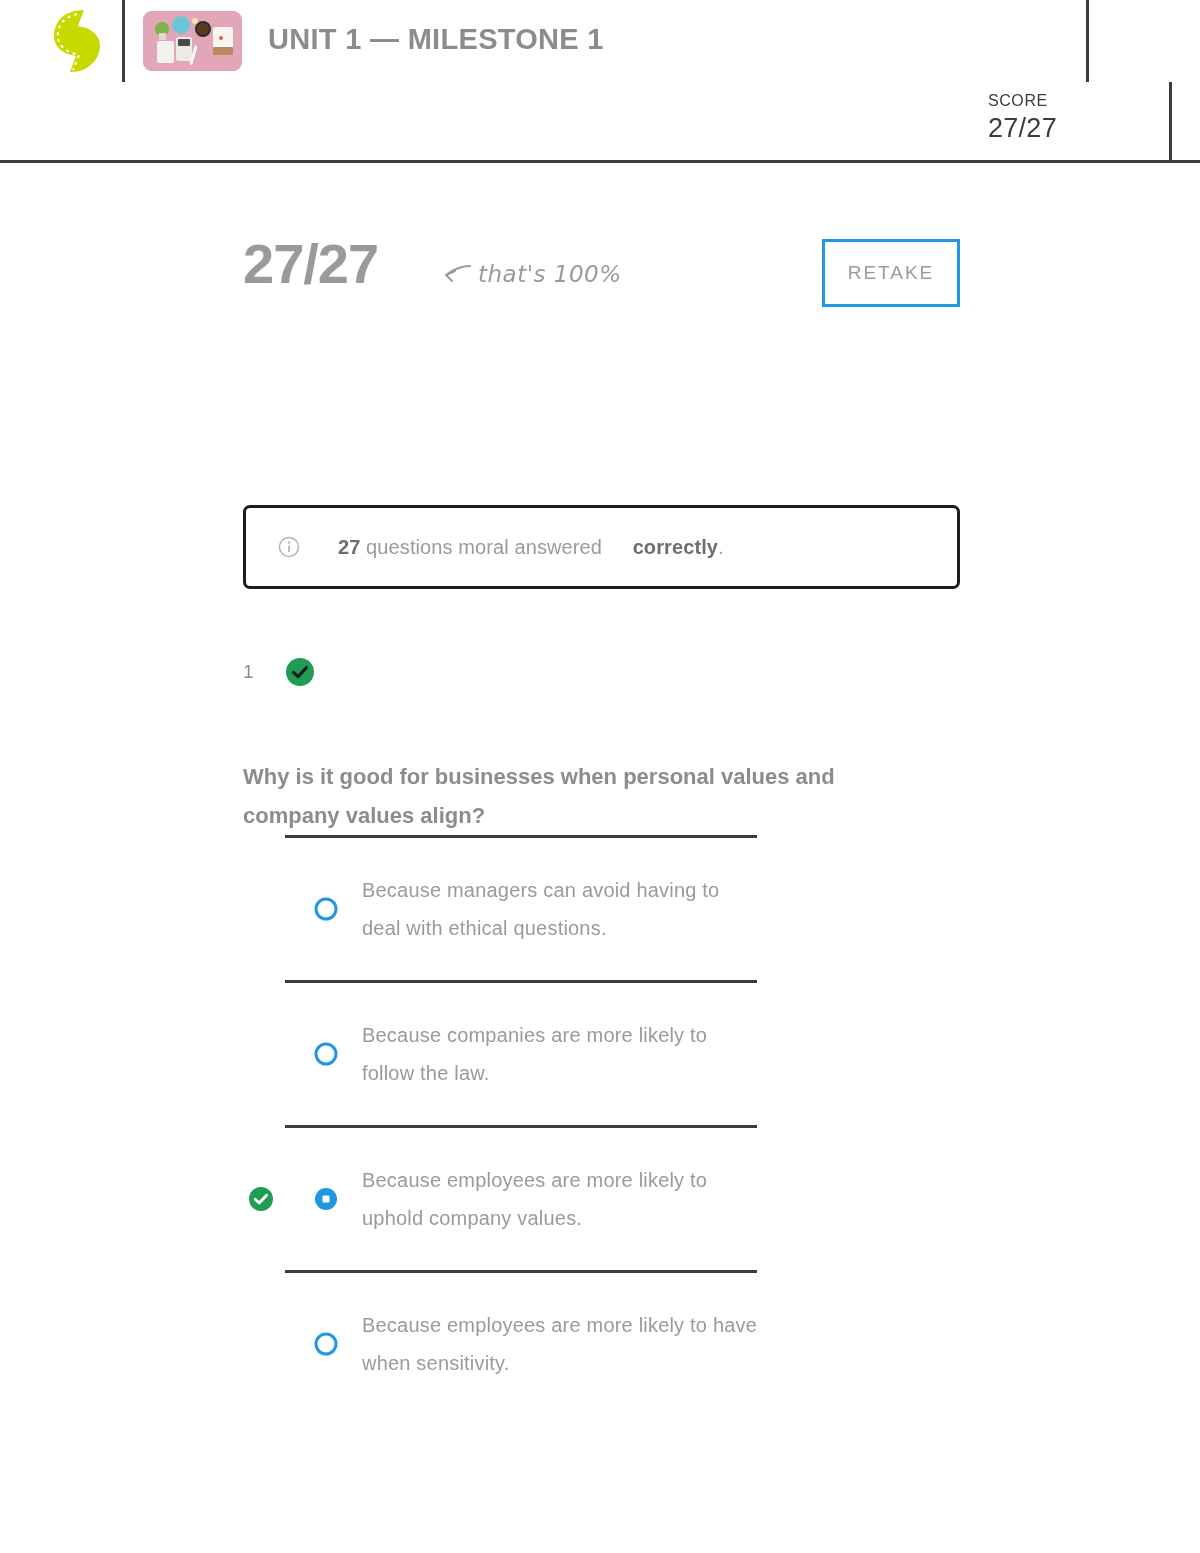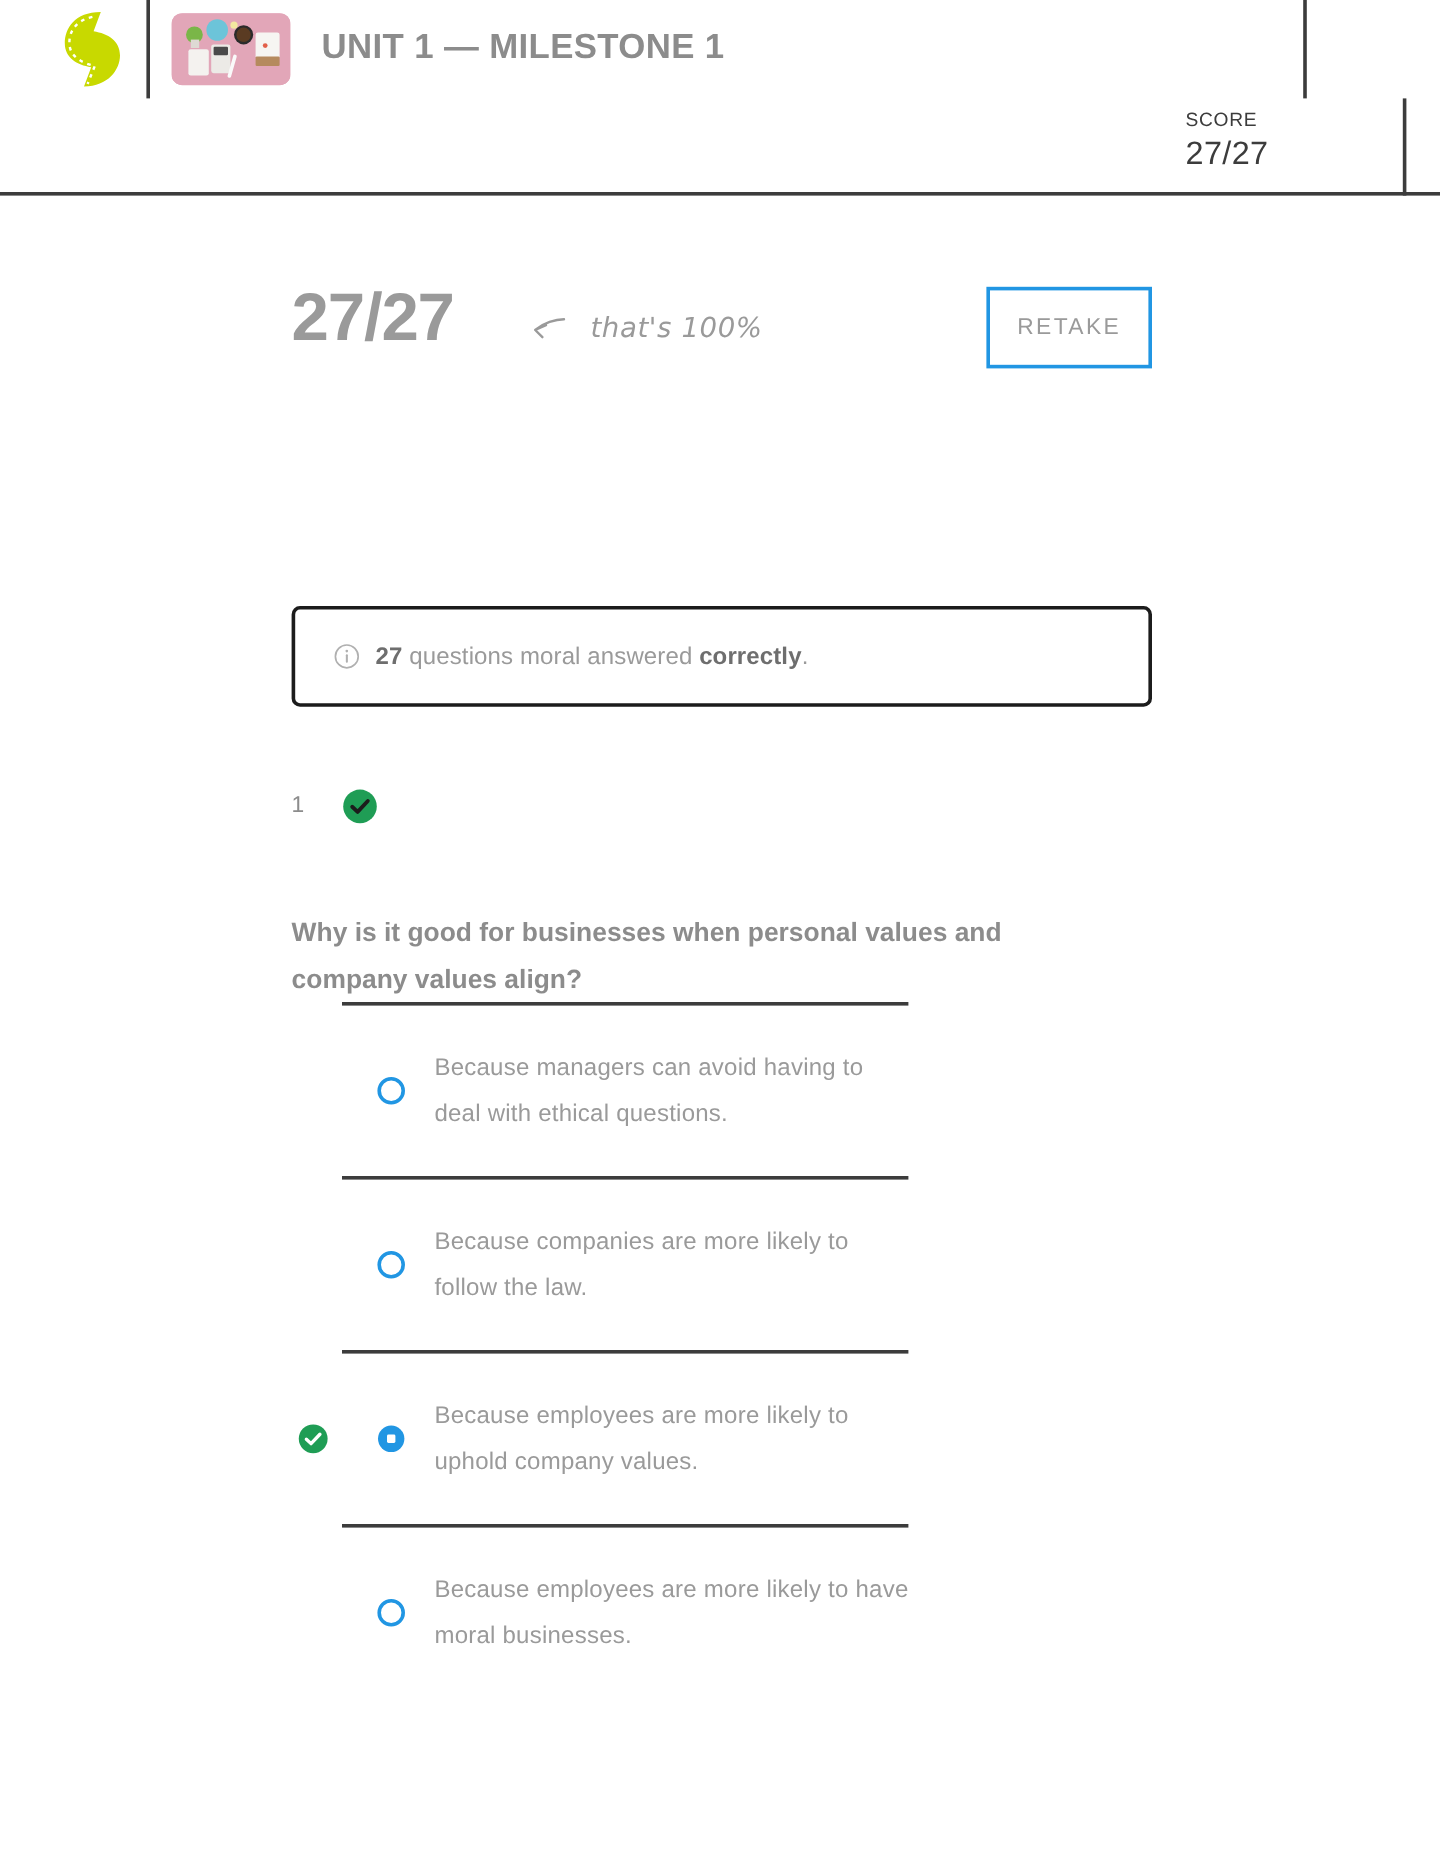--- a/index.html
+++ b/index.html
@@ -121,21 +121,21 @@
     color: #9a9a9a;
     letter-spacing: -1px;
     line-height: 1;
   }
   .handwritten {
     position: absolute;
     left: 200px;
     top: 25px;
     display: flex;
     align-items: center;
-    gap: 19px;
+    gap: 5px;
     color: #9a9a9a;
     text-align: right;
   }
   .hand-arrow svg { display: block; }
   .hand-text {
     font-size: 23px;
     font-family: "DejaVu Sans", sans-serif;
     font-style: italic;
     color: #9a9a9a;
     letter-spacing: 0.5px;
@@ -177,21 +177,21 @@
     height: 22px;
     margin-right: 13px;
     flex: none;
   }
   .info-icon svg { display: block; }
   .info-text {
     font-size: 20px;
     color: #9a9a9a;
     letter-spacing: 0.1px;
   }
-  .info-text b { color: #6e6e6e; font-weight: bold; }
+  .info-text b { color: #6e6e6e; font-weight: bold; margin-left: 25px; }
 
   
   .qnum-row {
     position: absolute;
     left: 243px;
     top: 494px;
     display: flex;
     align-items: center;
   }
   .qnum {
@@ -391,19 +391,19 @@
     </div>
 
     <div class="opt opt-3x">
       <div class="opt-sep"></div>
       <div class="opt-body">
         <span class="opt-radio">
           <svg width="26" height="26" viewBox="0 0 26 26" xmlns="http://www.w3.org/2000/svg">
             <circle cx="13" cy="13" r="10" fill="none" stroke="#2196e3" stroke-width="3"></circle>
           </svg>
         </span>
-        <span class="opt-label">Because employees are more likely to have moral businesses.</span>
+        <span class="opt-label">Because employees are more likely to have when sensitivity.</span>
       </div>
     </div>
 
   </div>
 
 </div>
 
 </body></html>

